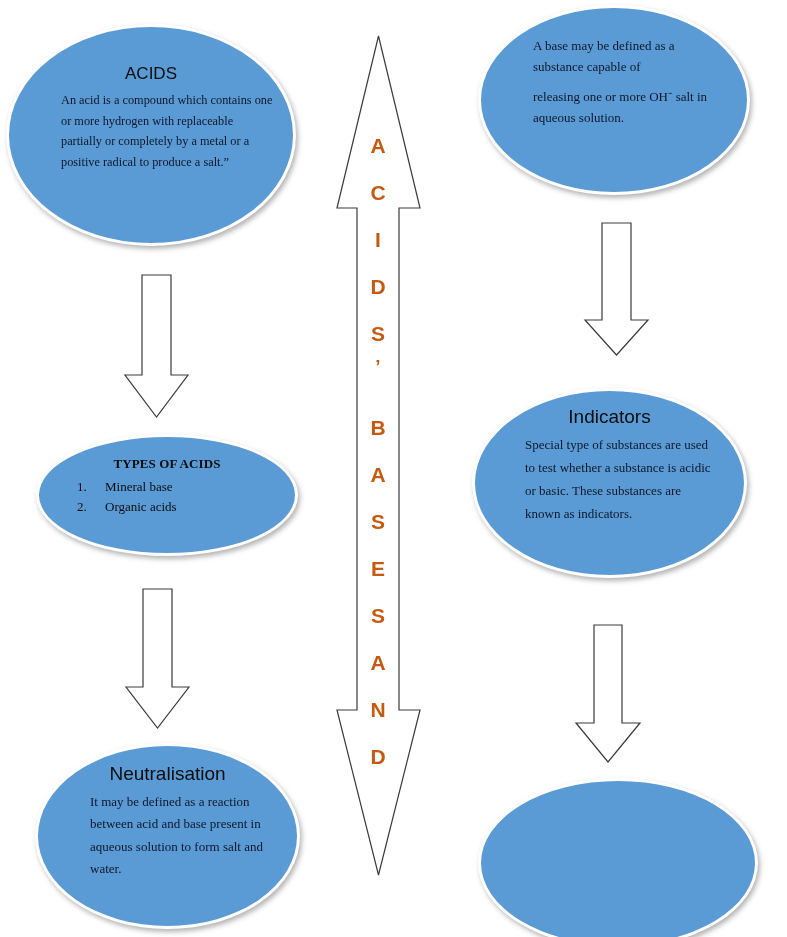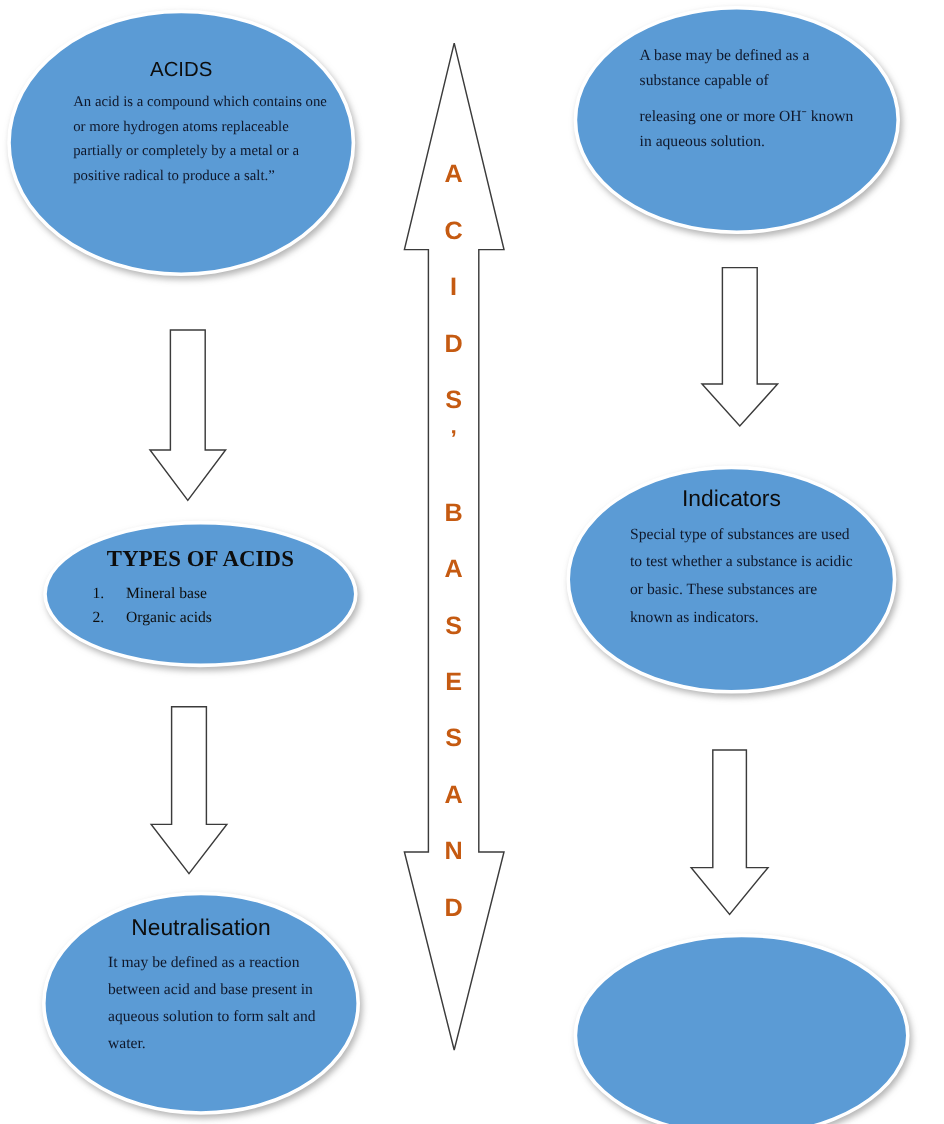--- a/index.html
+++ b/index.html
@@ -69,39 +69,39 @@
   }
   .num-list li {
     display: flex;
     gap: 14px;
     padding-left: 26px;
   }
   .num-list .num { width: 14px; }
 
   
   #node-acids {
-    left: 6px;  top: 8px;  width: 290px; height: 222px;
+    left: 6px;  top: 24px;  width: 290px; height: 222px;
   }
   #node-acids .node-inner { top: 38px; }
   #node-acids .node-title { font-size: 17px; }
   #node-acids .node-body  { padding: 0 8px 0 40px; font-size: 12.3px; line-height: 1.7; }
 
   #node-base {
     left: 478px; top: 5px; width: 272px; height: 190px;
   }
   #node-base .node-inner { top: 27px; }
   #node-base .node-title { font-size: 16px; }
   #node-base .node-body  { padding: 0 22px 0 40px; font-size: 13px; line-height: 1.62; }
   #node-base .node-body p + p { margin-top: 9px; }
 
   #node-types {
     left: 36px; top: 434px; width: 262px; height: 122px;
   }
   #node-types .node-inner { top: 20px; }
-  #node-types .node-title { font-size: 19px; letter-spacing: .1px; }
+  #node-types .node-title { font-size: 13px; letter-spacing: .1px; }
 
   #node-indicators {
     left: 472px; top: 388px; width: 275px; height: 190px;
   }
   #node-indicators .node-inner { top: 16px; }
   #node-indicators .node-title { font-size: 19px; }
   #node-indicators .node-body  { padding: 0 14px 0 38px; font-size: 13px; line-height: 1.76; }
 
   #node-neutral {
     left: 35px; top: 743px; width: 265px; height: 186px;
@@ -205,30 +205,30 @@
              L 640 723
              L 608 762
              L 576 723
              L 594 723 Z"></path>
   </svg>
 
   <div class="node" id="node-acids">
     <div class="node-inner">
       <div class="node-title sans">ACIDS</div>
       <div class="node-body">
-        <p>An acid is a compound which contains one or more hydrogen atoms replaceable partially or completely by a metal or a positive radical to produce a salt.”</p>
+        <p>An acid is a compound which contains one or more hydrogen with replaceable partially or completely by a metal or a positive radical to produce a salt.”</p>
       </div>
     </div>
   </div>
 
   <div class="node" id="node-base">
     <div class="node-inner">
       <div class="node-body">
         <p>A base may be defined as a substance capable of</p>
-        <p>releasing one or more OH⁻ known in aqueous solution.</p>
+        <p>releasing one or more OH⁻ salt in aqueous solution.</p>
       </div>
     </div>
   </div>
 
   <div class="node" id="node-types">
     <div class="node-inner">
       <div class="node-title serif">TYPES OF ACIDS</div>
       <ul class="num-list">
         <li>
           <span class="num">1.</span>

